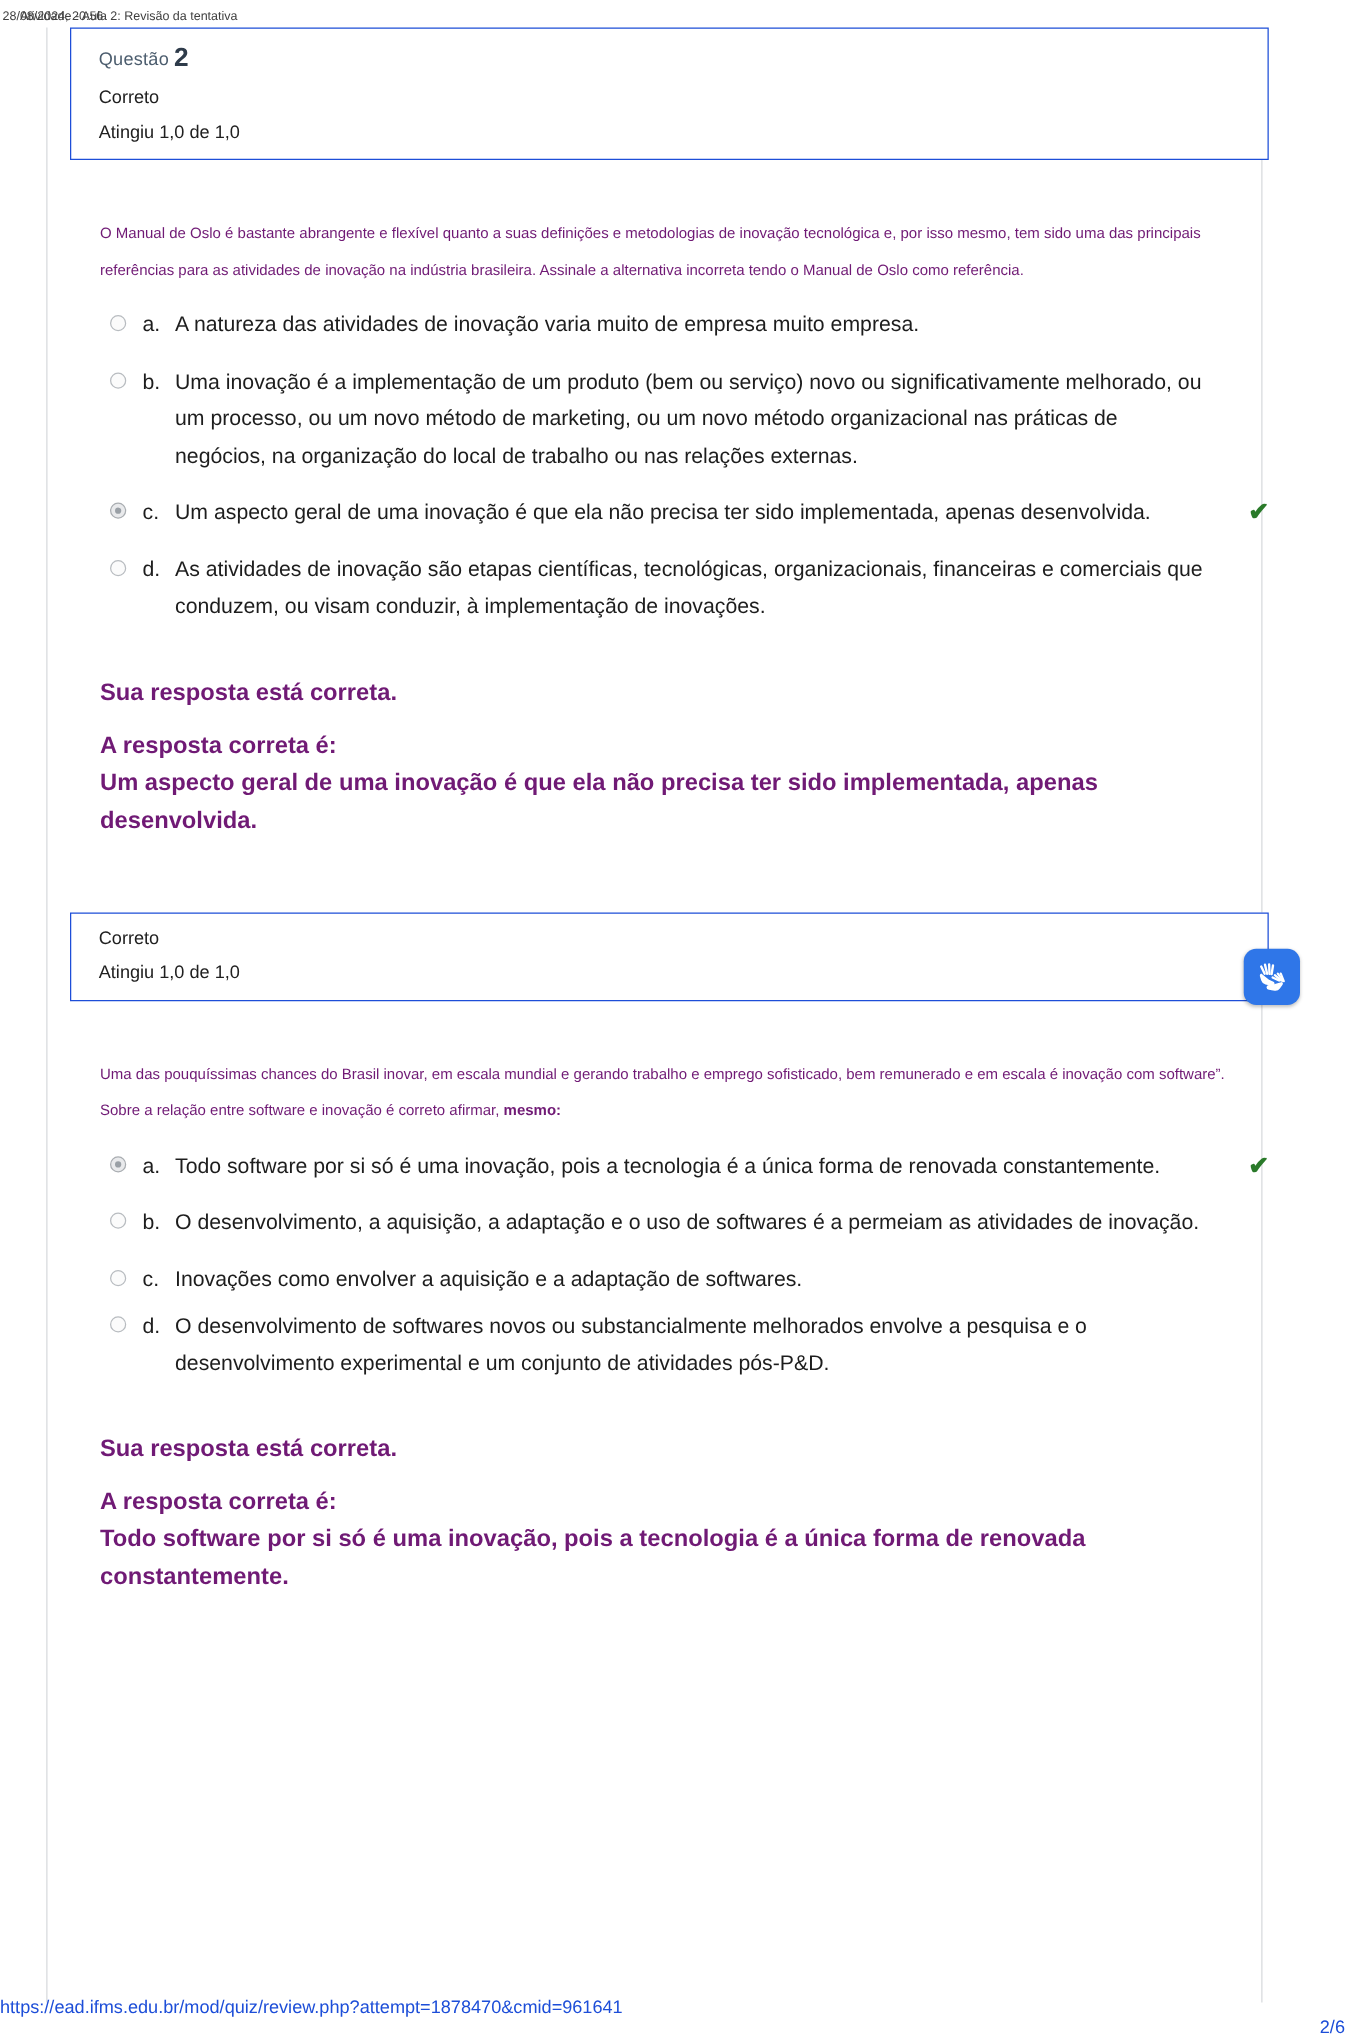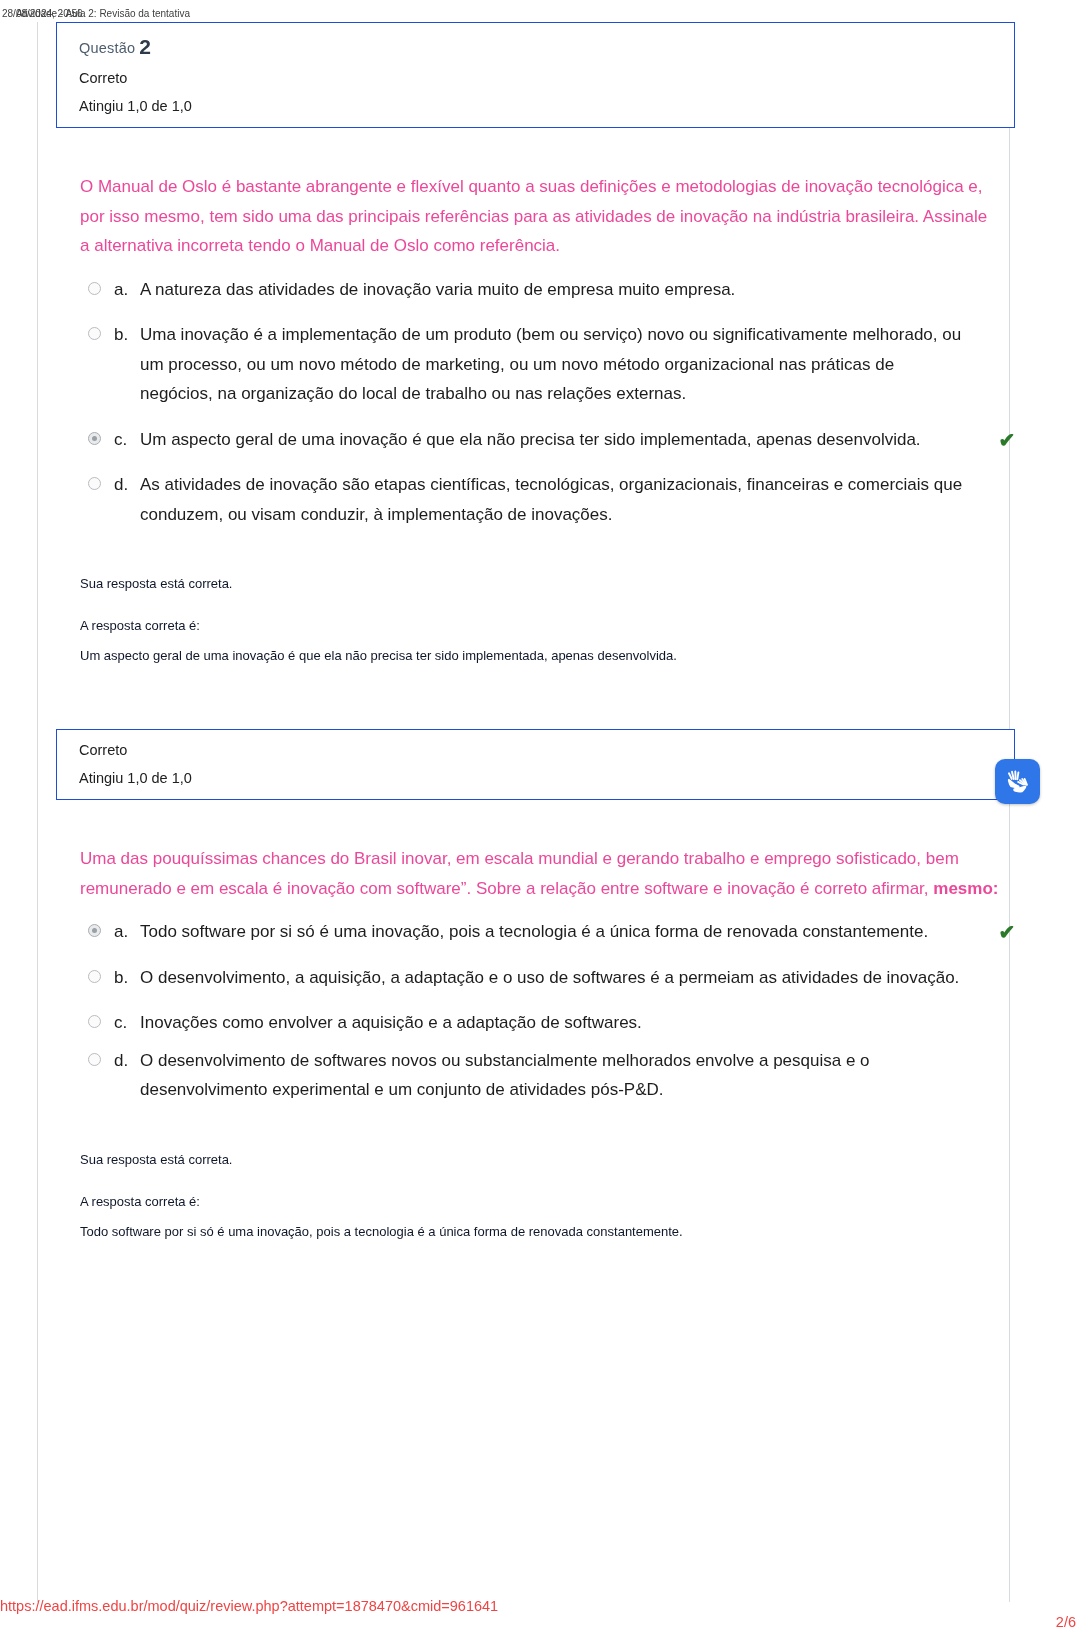--- a/index.html
+++ b/index.html
@@ -102,23 +102,23 @@
     color: #202020;
     line-height: 1;
   }
 
   
   .q-body {
     margin: 44px 0 0 42px;
     width: 920px;
   }
   .q-text {
-    font-size: 17px;
+    font-size: 12px;
     line-height: 29.5px;
-    color: #ec4899;
+    color: #701a75;
     margin: 0 0 14px 0;
   }
   .q-text b {
     font-weight: 700;
   }
 
   
   .answers {
     margin: 14px 0 0 0;
     padding: 0;
@@ -183,23 +183,24 @@
     font-size: 20px;
     line-height: 24px;
     font-weight: 700;
   }
 
   
   .feedback {
     margin: 40px 0 0 0;
   }
   .fb-line {
-    font-size: 13px;
+    font-size: 19px;
     line-height: 30px;
-    color: #0f172a;
+    color: #701a75;
+    font-weight: bold;
   }
   .fb-gap {
     height: 12px;
   }
 
   
   .q-block-gap {
     height: 58px;
   }
 
@@ -222,21 +223,21 @@
   }
 
   
   .print-footer {
     position: absolute;
     left: 0;
     top: 1598px;
     width: 1090px;
     height: 24px;
     font-size: 14.5px;
-    color: #ef4444;
+    color: #1d4ed8;
   }
   .print-footer .pf-url {
     position: absolute;
     left: 0px;
     white-space: nowrap;
   }
   .print-footer .pf-page {
     position: absolute;
     right: 14px;
     white-space: nowrap;

